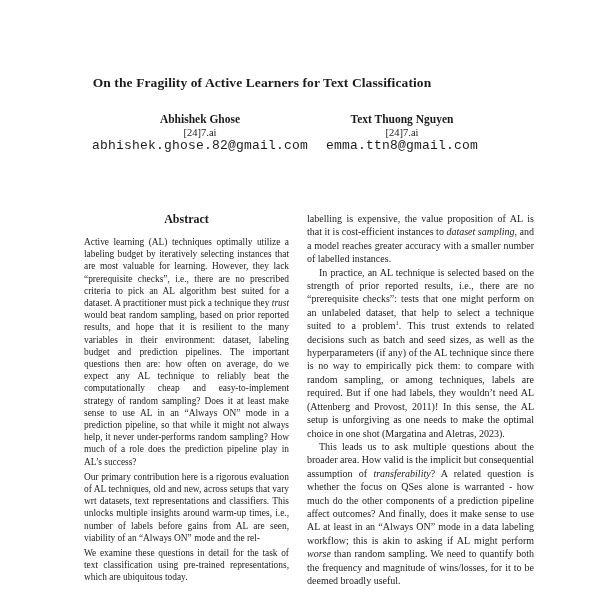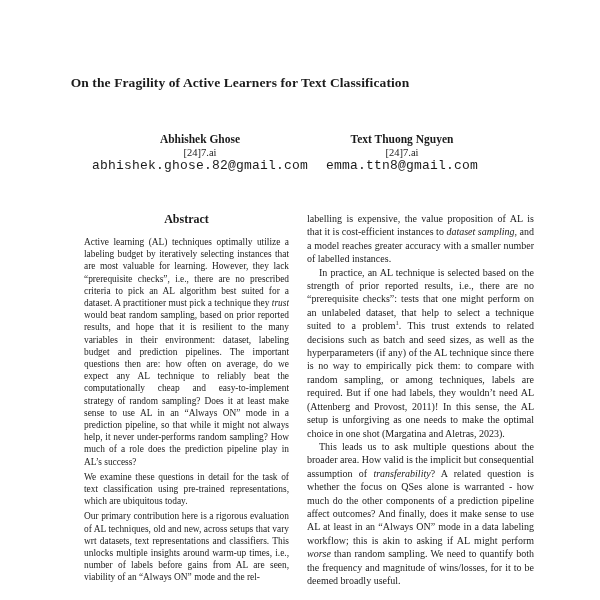--- a/index.html
+++ b/index.html
@@ -23,27 +23,27 @@
   }
   .paper-title {
     position: absolute;
     top: 66px;
     left: 0;
     width: 480px;
     text-align: center;
     font-size: 13.5px;
     font-weight: bold;
     letter-spacing: 0.1px;
+    padding-left: 22px;
   }
   .author-block {
     position: absolute;
     top: 112px;
     width: 240px;
     text-align: center;
-    margin-top: 20px;
   }
   .author-block.first  { left: 80px; }
   .author-block.second { left: 282px; }
   .author-name {
     font-size: 11.5px;
     font-weight: bold;
     line-height: 14px;
   }
   .author-affiliation {
     font-size: 10.5px;
@@ -113,22 +113,22 @@
 
   <div class="author-block second">
     <div class="author-name">Text Thuong Nguyen</div>
     <div class="author-affiliation">[24]7.ai</div>
     <div class="author-email">emma.ttn8@gmail.com</div>
   </div>
 
   <div class="column left">
     <div class="abstract-heading">Abstract</div>
     <p class="abs-par"><span>Active learning (AL) techniques optimally utilize a labeling budget by iteratively selecting instances that are most valuable for learning. However, they lack “prerequisite checks”, i.e., there are no prescribed criteria to pick an AL algorithm best suited for a dataset. A practitioner must pick a technique they </span><span class="i">trust</span><span> would beat random sampling, based on prior reported results, and hope that it is resilient to the many variables in their environment: dataset, labeling budget and prediction pipelines. The important questions then are: how often on average, do we expect any AL technique to reliably beat the computationally cheap and easy-to-implement strategy of random sampling? Does it at least make sense to use AL in an “Always ON” mode in a prediction pipeline, so that while it might not always help, it never under-performs random sampling? How much of a role does the prediction pipeline play in AL’s success?</span></p>
+    <p class="abs-par"><span>Our primary contribution here is a rigorous evaluation of AL techniques, old and new, across setups that vary wrt datasets, text representations and classifiers. This unlocks multiple insights around warm-up times, i.e., number of labels before gains from AL are seen, viability of an “Always ON” mode and the rel-</span></p>
     <p class="abs-par"><span>We examine these questions in detail for the task of text classification using pre-trained representations, which are ubiquitous today.</span></p>
-    <p class="abs-par"><span>Our primary contribution here is a rigorous evaluation of AL techniques, old and new, across setups that vary wrt datasets, text representations and classifiers. This unlocks multiple insights around warm-up times, i.e., number of labels before gains from AL are seen, viability of an “Always ON” mode and the rel-</span></p>
   </div>
 
   <div class="column right">
     <p class="body-par"><span>labelling is expensive, the value proposition of AL is that it is cost-efficient instances to </span><span class="i">dataset sampling</span><span>, and a model reaches greater accuracy with a smaller number of labelled instances.</span></p>
     <p class="body-par indent"><span>In practice, an AL technique is selected based on the strength of prior reported results, i.e., there are no “prerequisite checks”: tests that one might perform on an unlabeled dataset, that help to select a technique suited to a problem</span><span class="sup">1</span><span>. This trust extends to related decisions such as batch and seed sizes, as well as the hyperparameters (if any) of the AL technique since there is no way to empirically pick them: to compare with random sampling, or among techniques, labels are required. But if one had labels, they wouldn’t need AL (Attenberg and Provost, 2011)! In this sense, the AL setup is unforgiving as one needs to make the optimal choice in one shot (Margatina and Aletras, 2023).</span></p>
     <p class="body-par indent"><span>This leads us to ask multiple questions about the broader area. How valid is the implicit but consequential assumption of </span><span class="i">transferability</span><span>? A related question is whether the focus on QSes alone is warranted - how much do the other components of a prediction pipeline affect outcomes? And finally, does it make sense to use AL at least in an “Always ON” mode in a data labeling workflow; this is akin to asking if AL might perform </span><span class="i">worse</span><span> than random sampling. We need to quantify both the frequency and magnitude of wins/losses, for it to be deemed broadly useful.</span></p>
   </div>
 
 </div>
 

